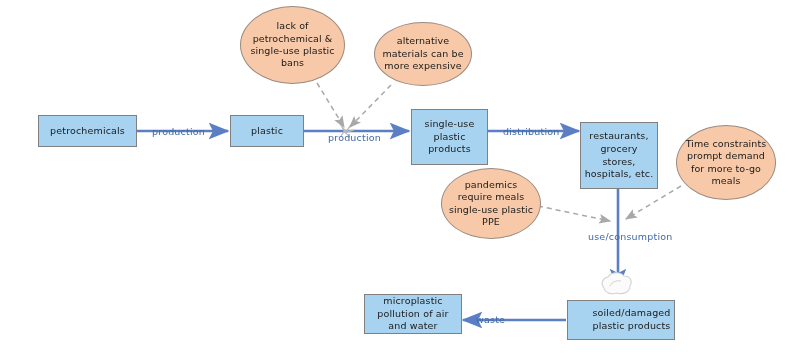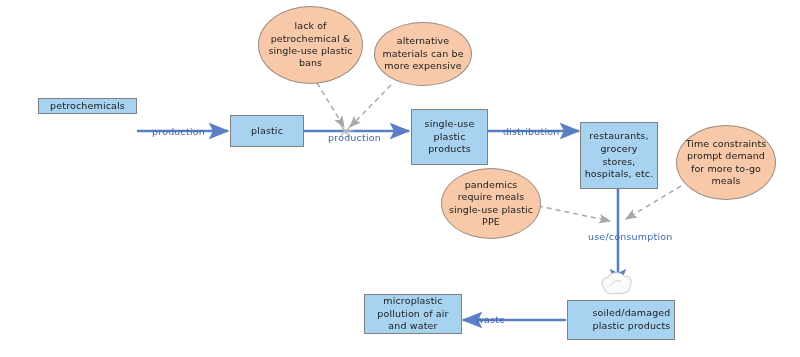--- a/index.html
+++ b/index.html
@@ -109,21 +109,21 @@
   </g>
 
   <g>
     <line x1="538" y1="206" x2="610" y2="221" stroke="#a8a8a8" stroke-width="1.5" stroke-dasharray="5,4" marker-end="url(#arrowDash)"></line>
   </g>
   <g>
     <line x1="681" y1="186" x2="626" y2="219" stroke="#a8a8a8" stroke-width="1.5" stroke-dasharray="5,4" marker-end="url(#arrowDash)"></line>
   </g>
 </svg>
 
-<div class="node-box" style="left:38px; top:98px; width:99px; height:16px;">
+<div class="node-box" style="left:38px; top:115px; width:99px; height:32px;">
   <span>petrochemicals</span>
 </div>
 
 <div class="node-box" style="left:230px; top:115px; width:74px; height:32px;">
   <span>plastic</span>
 </div>
 
 <div class="node-box" style="left:411px; top:109px; width:77px; height:56px;">
   <span>single-use
 plastic
@@ -141,21 +141,21 @@
   <span>soiled/damaged
 plastic products</span>
 </div>
 
 <div class="node-box" style="left:364px; top:294px; width:98px; height:40px;">
   <span>microplastic
 pollution of air
 and water</span>
 </div>
 
-<div class="node-ellipse" style="left:258px; top:6px; width:105px; height:78px;">
+<div class="node-ellipse" style="left:240px; top:6px; width:105px; height:78px;">
   <span>lack of
 petrochemical &amp;
 single-use plastic
 bans</span>
 </div>
 
 <div class="node-ellipse" style="left:374px; top:22px; width:98px; height:64px;">
   <span>alternative
 materials can be
 more expensive</span>

